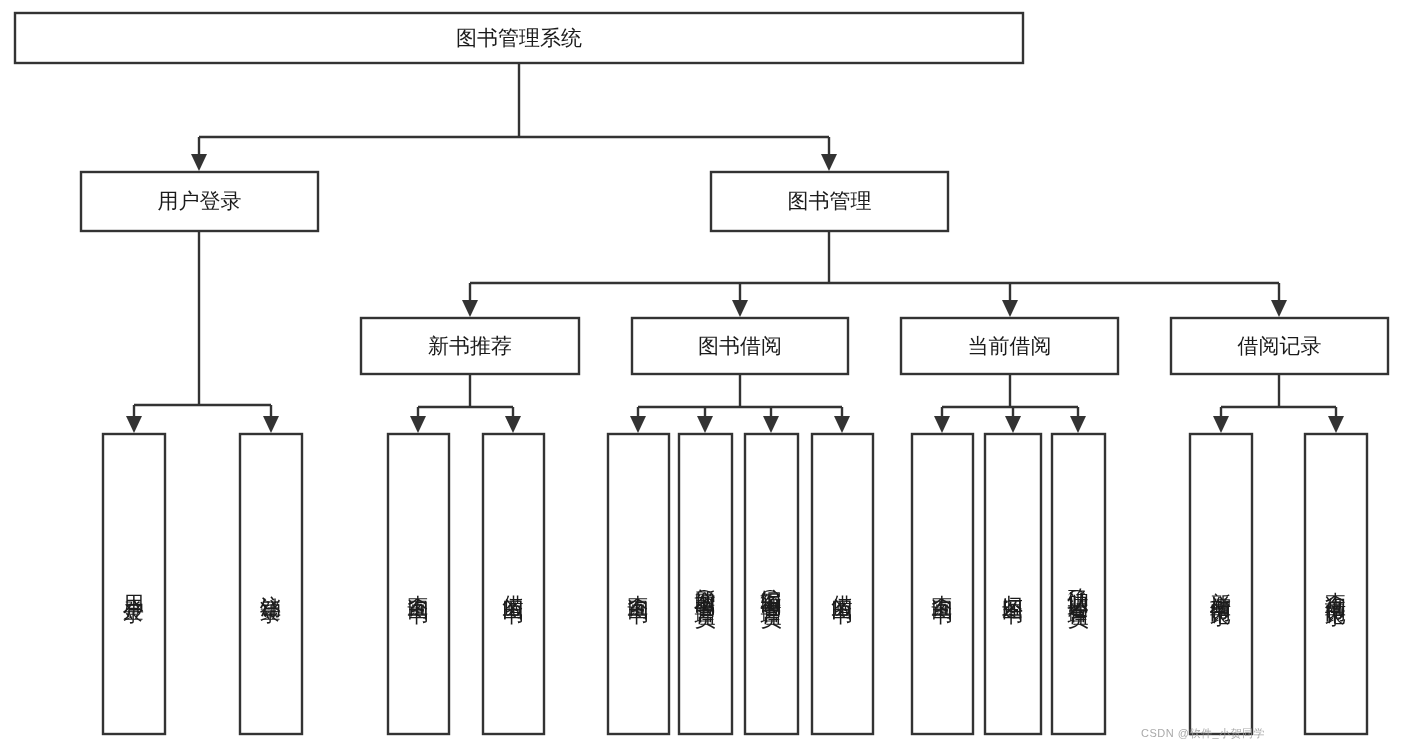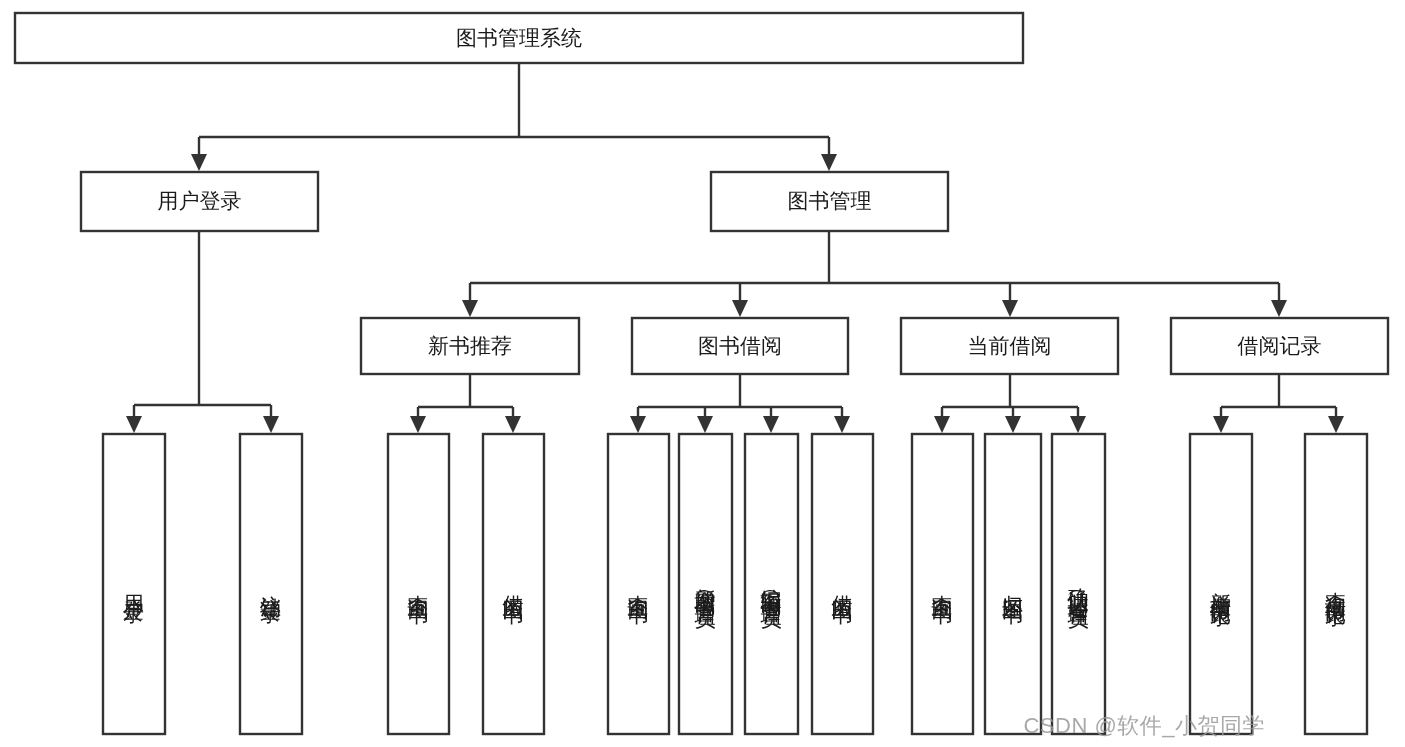--- a/index.html
+++ b/index.html
@@ -64,21 +64,21 @@
     display: flex;
     align-items: center;
     justify-content: center;
     pointer-events: none;
   }
   .watermark {
     position: absolute;
     right: 8px;
     bottom: 6px;
     font-family: "Liberation Sans", "DejaVu Sans", sans-serif;
-    font-size: 22px;
+    font-size: 11px;
     color: #9a9a9a;
     opacity: 0.85;
     white-space: nowrap;
     letter-spacing: 0.5px;
   }
 </style>
 </head>
 <body>
 
 <div id="diagram-root">

